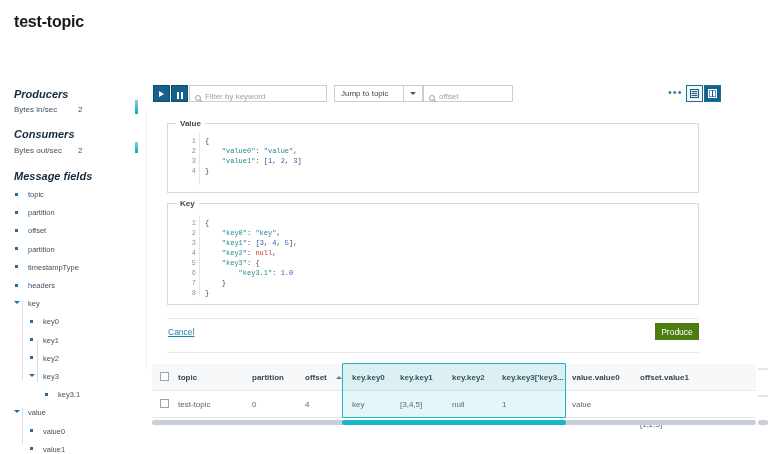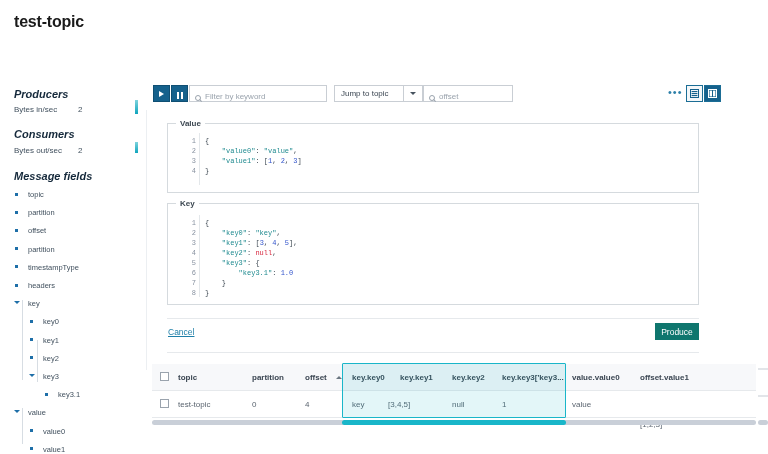--- a/index.html
+++ b/index.html
@@ -110,21 +110,21 @@
   .code { position:absolute; font-family:"Liberation Mono", monospace; font-size:7px; line-height:10px; }
   .gut { position:absolute; font-family:"Liberation Mono", monospace; font-size:7px; line-height:10px; color:#8892a0; text-align:right; width:10px; }
   .gutline { position:absolute; width:1px; background:#e3e7ea; }
   .tk{color:#1f8a8f;} .ts{color:#1f8a8f;} .tn{color:#3355cc;} .tnull{color:#d7263d;} .tp{color:#3d4852;}
 
   
   .cancel {
     position:absolute; font-size:8.5px; color:#1e7fa8; text-decoration:underline; cursor:pointer;
   }
   .produce {
-    position:absolute; background:#0f766e; color:#fff; font-size:8.5px;
+    position:absolute; background:#4d7c0f; color:#fff; font-size:8.5px;
     height:17px; display:flex;align-items:center;justify-content:center; cursor:pointer;
   }
   .hr { position:absolute; height:1px; background:#e6e9ec; }
 
   
   .tbl-head { position:absolute; background:#f7f8fa; }
   .th { position:absolute; font-size:8px; font-weight:bold; color:#3b4652; white-space:nowrap; }
   .td { position:absolute; font-size:8px; color:#5a646f; white-space:nowrap; }
   .cbox { position:absolute; width:9px;height:9px;border:1px solid #9aa3ad;background:#fff;cursor:pointer; }
   .sortcar { position:absolute; width:0;height:0;border-left:3px solid transparent;border-right:3px solid transparent;border-bottom:3.6px solid #6b7680; }
@@ -294,21 +294,21 @@
     </div>
   <div class="sortcar" style="left:336px;top:376px"></div>
 
   <div class="rowline" style="left:152px;top:390px;width:604px"></div>
   <div class="cbox" style="left:160px;top:399px"></div>
   <div id="table-body">
       <div class="td" style="left: 178px; top: 400px;">test-topic</div>
       <div class="td" style="left: 252px; top: 400px;">0</div>
       <div class="td" style="left: 305px; top: 400px;">4</div>
       <div class="td" style="left: 352px; top: 400px;">key</div>
-      <div class="td" style="left: 388px; top: 400px;">[3,4,5]</div>
+      <div class="td" style="left: 400px; top: 400px;">[3,4,5]</div>
       <div class="td" style="left: 452px; top: 400px;">null</div>
       <div class="td" style="left: 502px; top: 400px;">1</div>
       <div class="td" style="left: 572px; top: 400px;">value</div>
       <div class="td" style="left: 640px; top: 420px;">[1,2,3]</div>
     </div>
   <div class="rowline" style="left:152px;top:417px;width:604px"></div>
 
   <div class="highlight" id="hl" style="left: 342px; top: 363px; width: 224px; height: 55px;"></div>
 
   <div class="scroll-track" id="sc-track" style="left: 152px; top: 420px; width: 604px;"></div>

